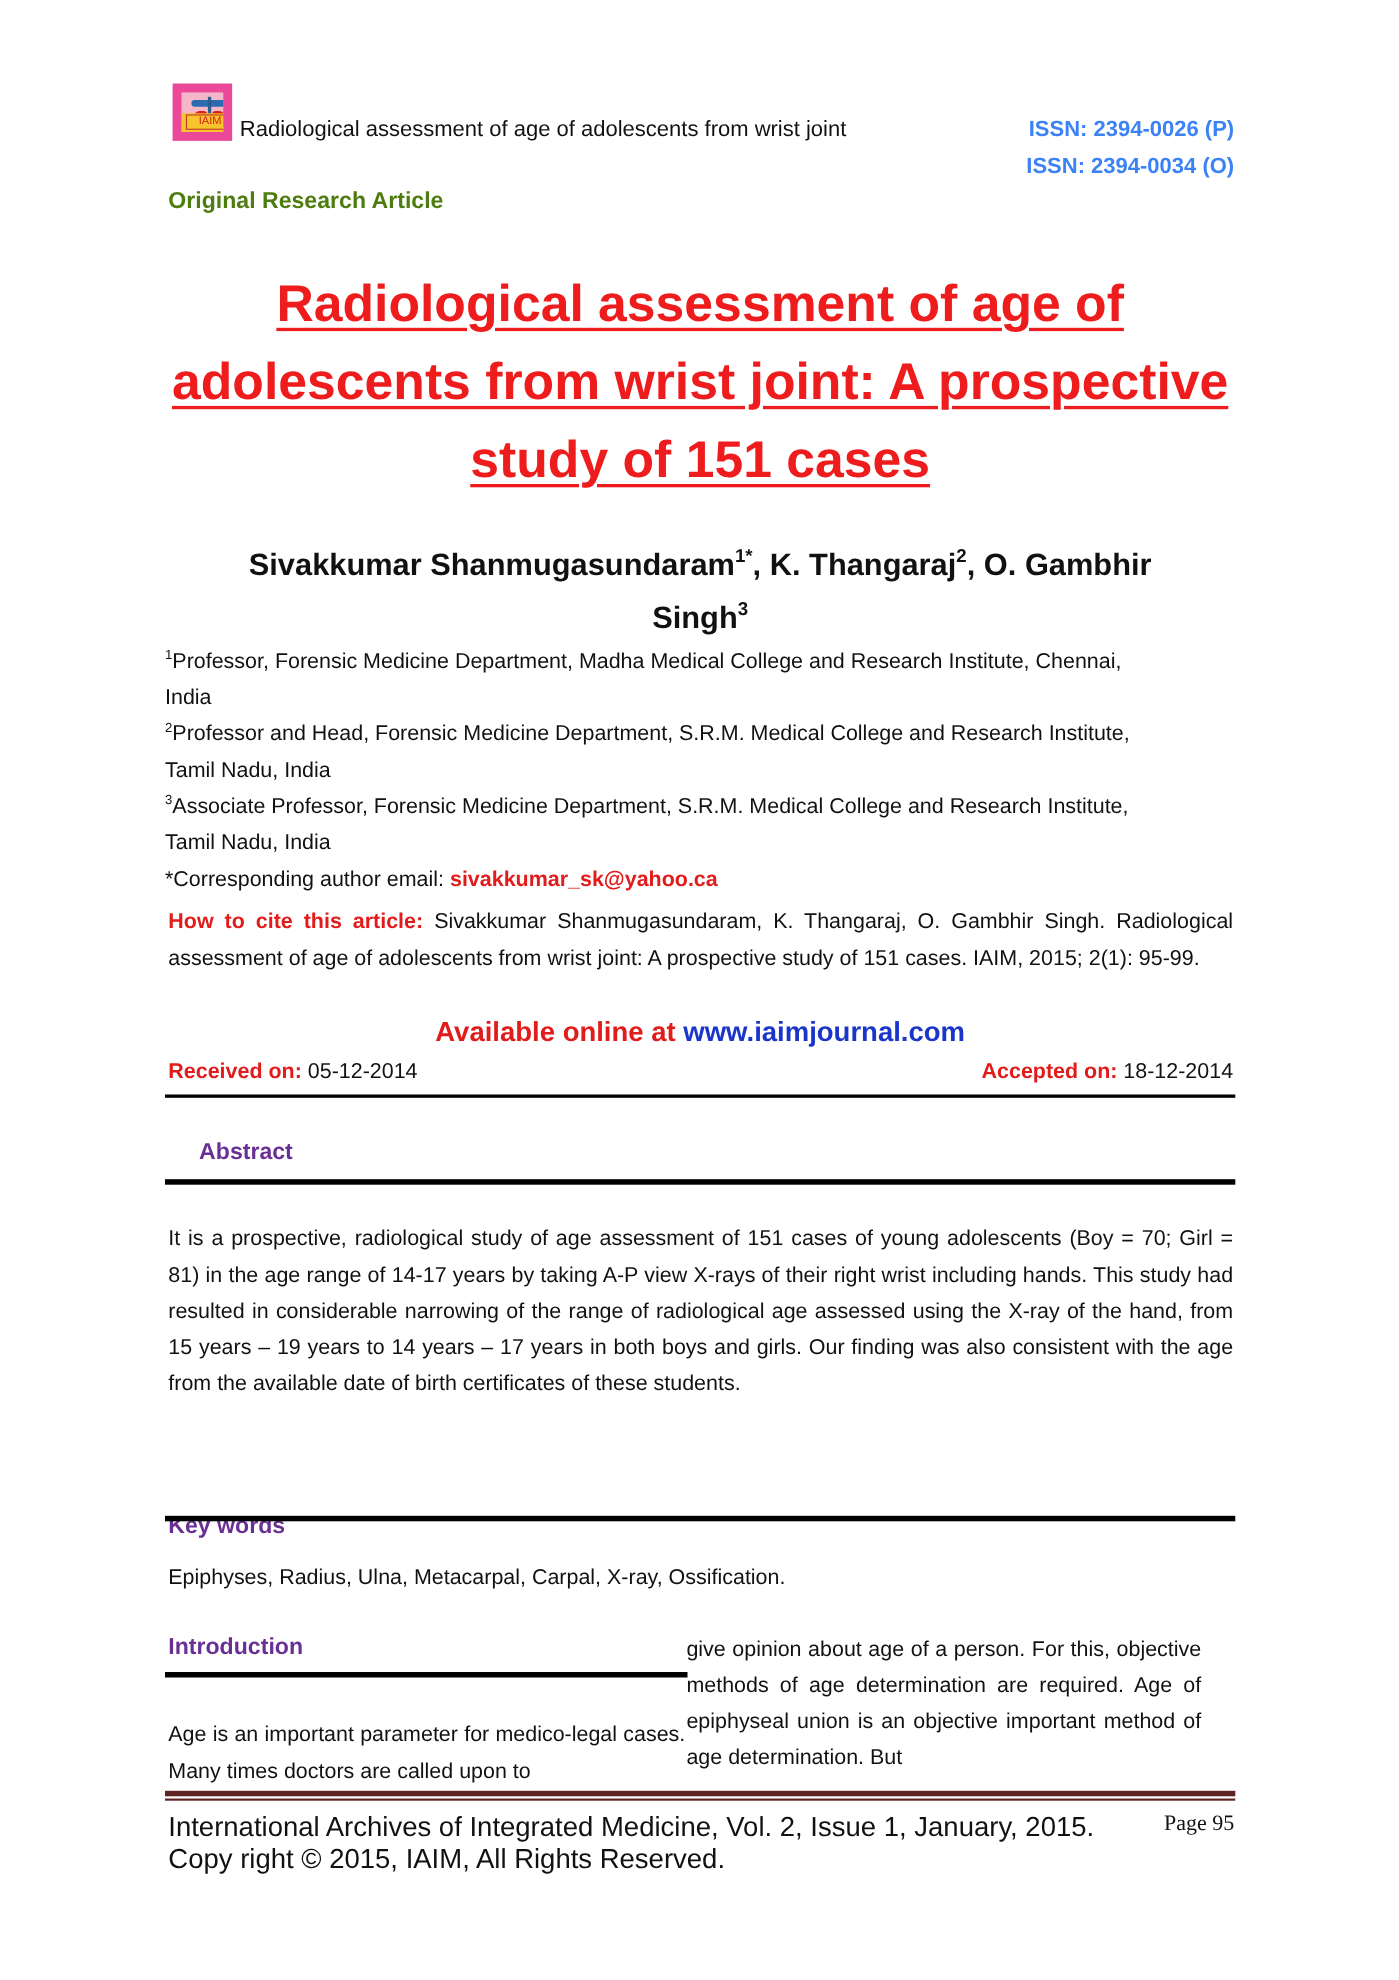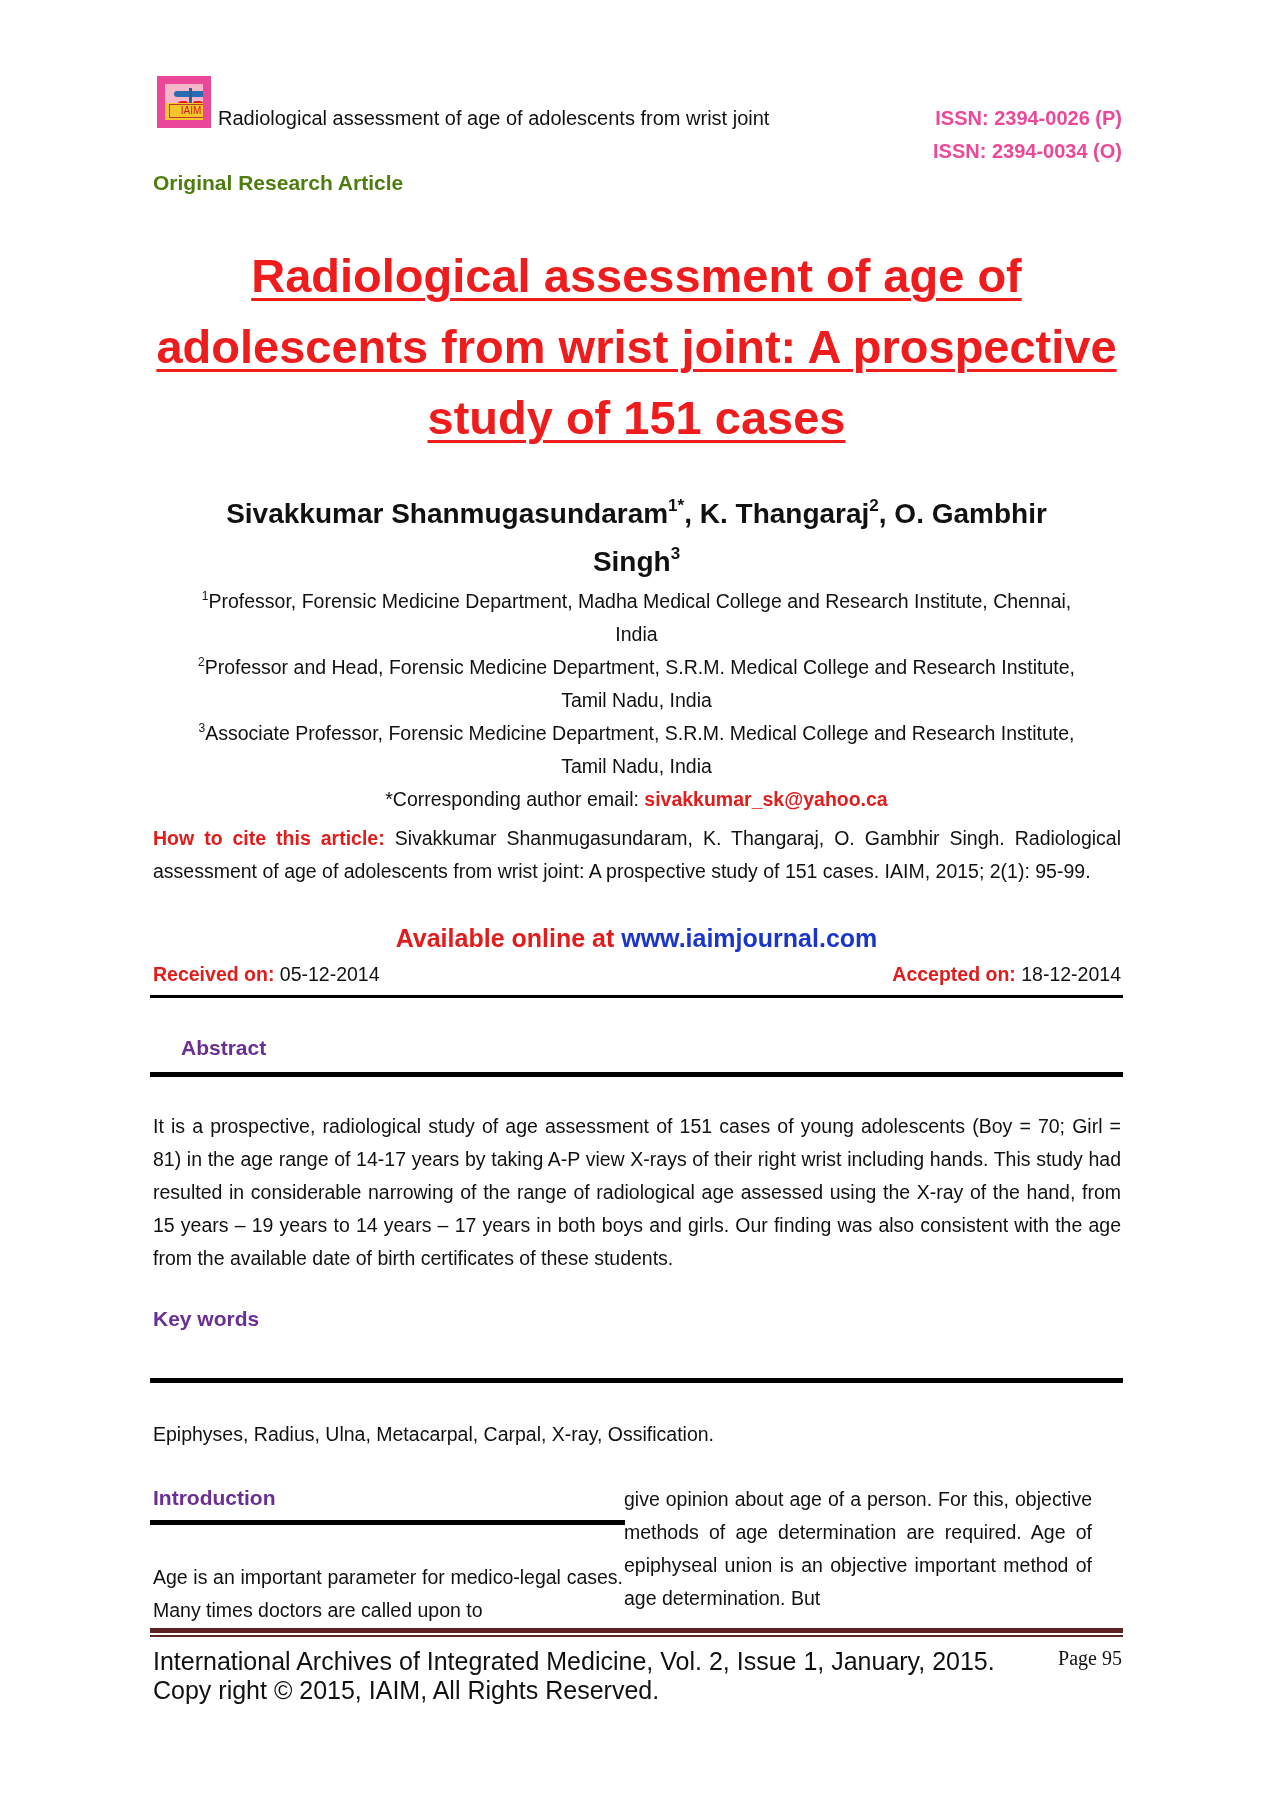--- a/index.html
+++ b/index.html
@@ -9,28 +9,28 @@
   .logo { left: 157px; top: 76px; width: 54px; height: 52px; border: 8px solid #ec4899; box-sizing: border-box;
           background: #f4b6c8; overflow: hidden; }
   .logo .wing { position: absolute; left: 9px; top: 7px; width: 34px; height: 6px; background: #2b6cb0; border-radius: 3px; }
   .logo .staff { position: absolute; left: 24px; top: 4px; width: 3px; height: 30px; background: #2b5f8f; }
   .logo .heart-l { position: absolute; left: 10px; top: 17px; width: 14px; height: 15px; background: #d62020; border-radius: 50% 30% 40% 50%; }
   .logo .heart-r { position: absolute; left: 27px; top: 17px; width: 14px; height: 15px; background: #d62020; border-radius: 30% 50% 50% 40%; }
   .logo .band { position: absolute; left: 0; right: 0; bottom: 0; height: 17px; background: #f6c42b; }
   .logo .lbl { position: absolute; left: 4px; bottom: 2px; width: 42px; height: 12px; background: #f6c42b;
                border: 1px solid #c0392b; font-size: 10px; line-height: 12px; text-align: center; color: #d31b1b; }
   .running-title { left: 218px; top: 107px; font-size: 20px; color: #111; }
-  .issn { right: 150px; text-align: right; font-weight: bold; font-size: 20px; color: #ec4899; }
+  .issn { right: 150px; text-align: right; font-weight: bold; font-size: 20px; color: #3b82f6; }
   .article-type { left: 153px; top: 171px; font-size: 21px; font-weight: bold; color: #4d7c0f; }
   .title { left: 150px; width: 973px; top: 240px; text-align: center; color: #ee1c1c; font-weight: bold;
            font-size: 47px; line-height: 71px; }
   .title span { text-decoration: underline; text-decoration-thickness: 3px; text-underline-offset: 6px; }
   .authors { left: 150px; width: 973px; top: 490px; text-align: center; font-weight: bold; font-size: 28px; line-height: 48px; }
   .authors sup { font-size: 17px; vertical-align: 12px; line-height: 0; }
-  .affils { left: 150px; width: 973px; top: 585px; text-align: center; font-size: 19.5px; line-height: 33px; }
+  .affils { left: 150px; width: 973px; top: 585px; font-size: 19.5px; line-height: 33px; }
   .affils sup { font-size: 12px; vertical-align: 8px; line-height: 0; }
   .email-val { color: #e21b1b; font-weight: bold; }
   .cite { left: 153px; width: 968px; top: 822px; font-size: 19.5px; line-height: 33px; text-align: justify; }
   .red-b { color: #e21b1b; font-weight: bold; }
   .online { left: 150px; width: 973px; top: 924px; text-align: center; font-size: 25px; font-weight: bold; color: #e21b1b; }
   .online .url { color: #1a35c9; }
   .dates { left: 153px; width: 968px; top: 963px; font-size: 19.5px; display: flex; justify-content: space-between; }
   .rule-thin { left: 150px; width: 973px; height: 3px; background: #000; }
   .rule-thick { height: 5px; background: #000; }
   .sec-head { font-size: 21px; font-weight: bold; color: #6a2f94; }
@@ -84,21 +84,21 @@
 <div class="abs dates">
   <div><span class="red-b">Received on:</span><span> 05-12-2014</span></div>
   <div><span class="red-b">Accepted on:</span><span> 18-12-2014</span></div>
 </div>
 <div class="abs rule-thin" style="top:995px;"></div>
 
 <div class="abs sec-head" style="left:153px; top:1036px;margin-left:28px;">Abstract</div>
 <div class="abs rule-thick" style="left:150px; width:973px; top:1072px;"></div>
 <div class="abs para" style="left:153px; width:968px; top:1110px;">It is a prospective, radiological study of age assessment of 151 cases of young adolescents (Boy = 70; Girl = 81) in the age range of 14-17 years by taking A-P view X-rays of their right wrist including hands. This study had resulted in considerable narrowing of the range of radiological age assessed using the X-ray of the hand, from 15 years – 19 years to 14 years – 17 years in both boys and girls. Our finding was also consistent with the age from the available date of birth certificates of these students.</div>
 
-<div class="abs sec-head" style="left:153px; top:1307px;text-align:right;">Key words</div>
+<div class="abs sec-head" style="left:153px; top:1376px;text-align:right;">Key words</div>
 <div class="abs rule-thick" style="left:150px; width:973px; top:1378px;"></div>
 <div class="abs para" style="left:153px; width:968px; top:1418px;">Epiphyses, Radius, Ulna, Metacarpal, Carpal, X-ray, Ossification.</div>
 
 <div class="abs sec-head" style="left:153px; top:1486px;">Introduction</div>
 <div class="abs rule-thick" style="left:150px; width:475px; top:1520px;"></div>
 <div class="abs para" style="left:153px; width:470px; top:1561px;">Age is an important parameter for medico-legal cases. Many times doctors are called upon to</div>
 <div class="abs para" style="left:624px; width:468px; top:1483px;">give opinion about age of a person. For this, objective methods of age determination are required. Age of epiphyseal union is an objective important method of age determination. But</div>
 
 <div class="abs footer-rule1"></div>
 <div class="abs footer-rule2"></div>

